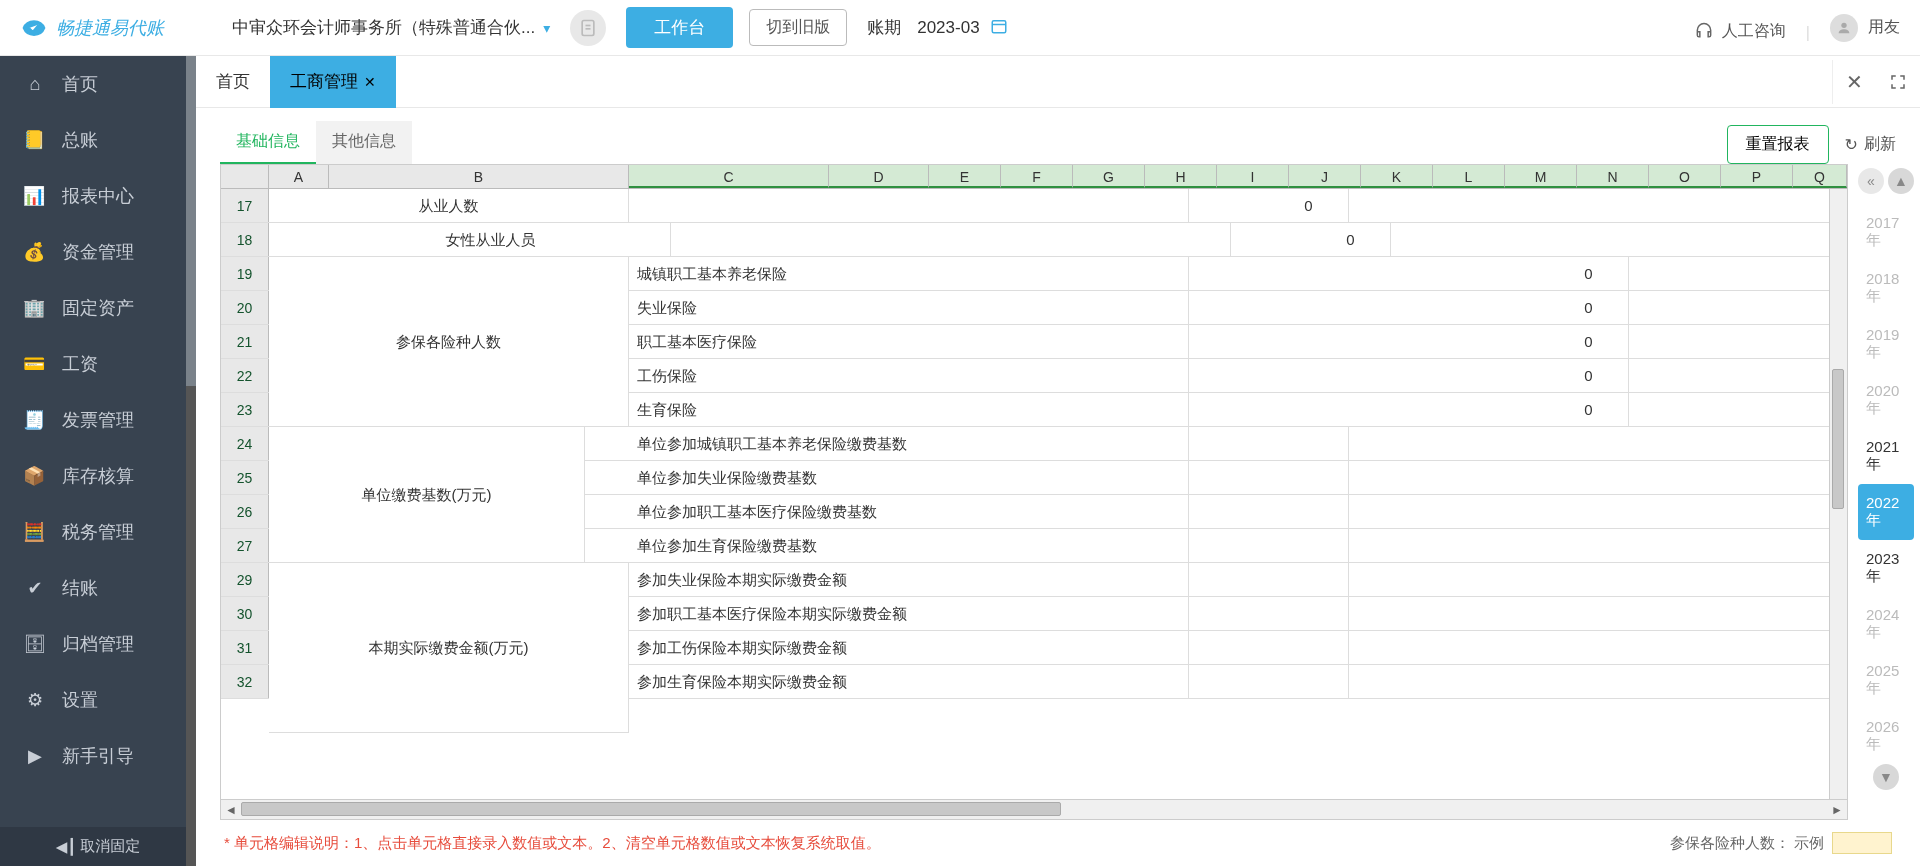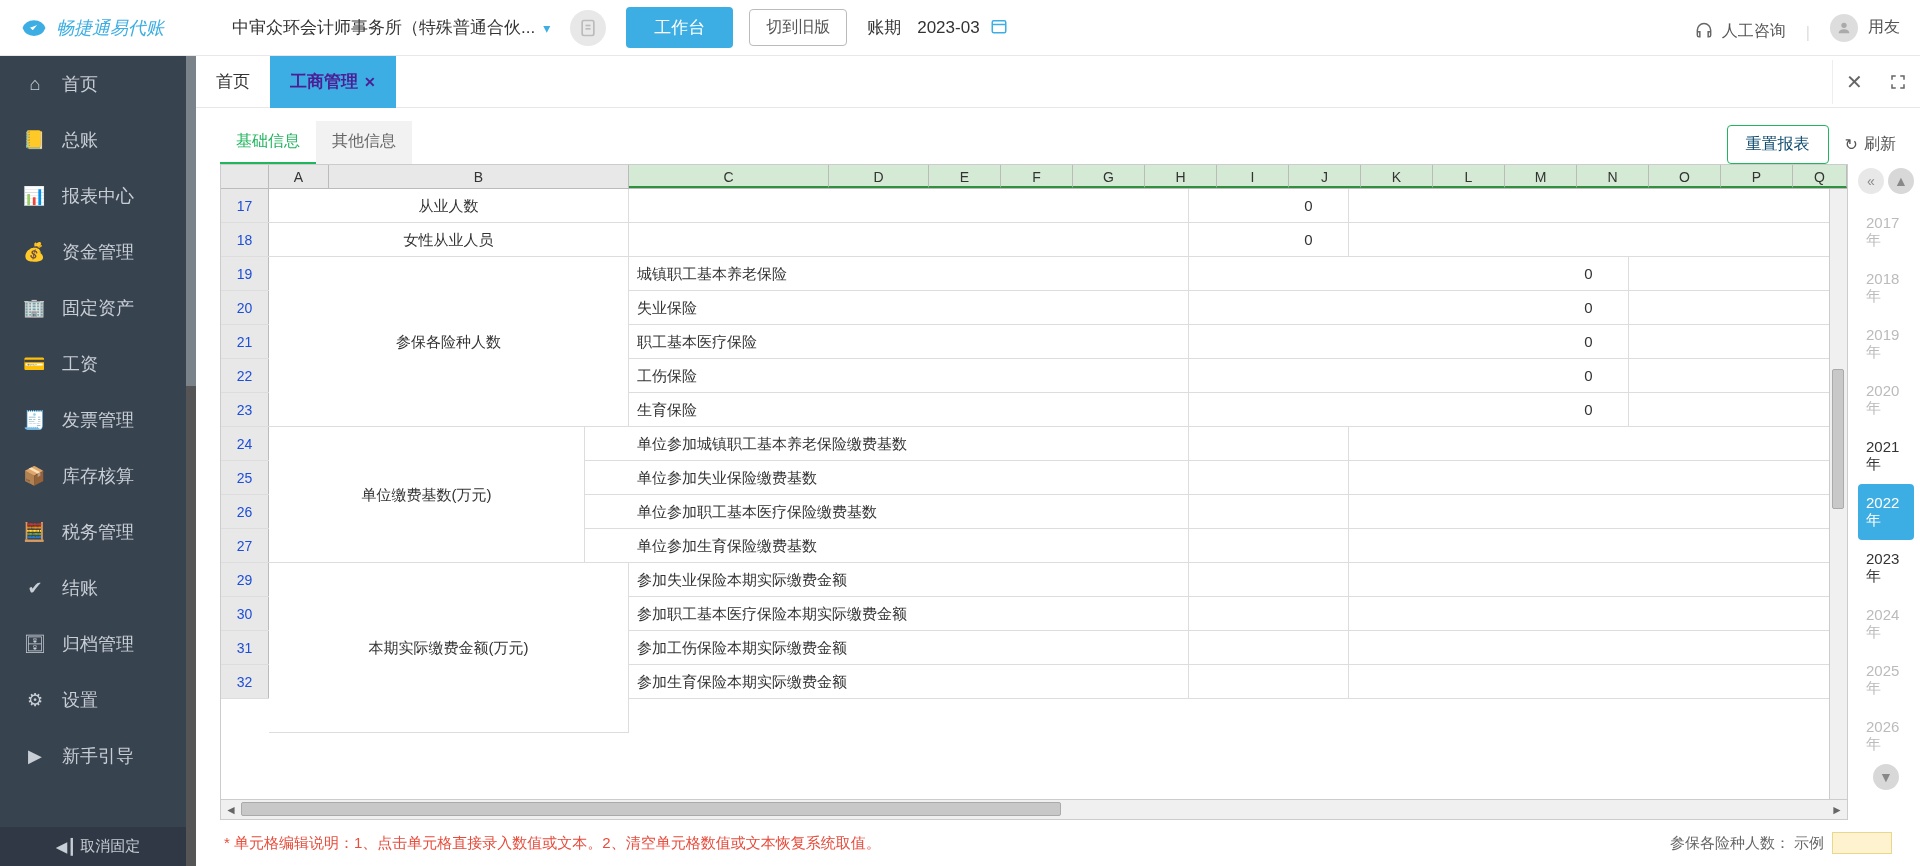--- a/index.html
+++ b/index.html
@@ -29,46 +29,46 @@
 .sidebar-icon { width: 22px; height: 22px; margin-right: 16px; display: flex; align-items: center; justify-content: center; }
 .sidebar-footer { position: absolute; bottom: 0; left: 0; right: 0; background: #2f3844; padding: 10px; text-align: center; color: #c8ced6; font-size: 15px; cursor: pointer; display: flex; align-items: center; justify-content: center; gap: 4px; }
 .sidebar-scroll { position: absolute; right: 0; top: 0; width: 10px; height: 100%; background: #555; }
 .sidebar-scroll-thumb { position: absolute; top: 0; width: 10px; height: 330px; background: #7a828a; }
 
 
 .main { position: absolute; left: 196px; top: 56px; right: 0; bottom: 0; display: flex; flex-direction: column; }
 .tabs-bar { height: 52px; display: flex; align-items: center; border-bottom: 1px solid #e8e8e8; position: relative; }
 .tab { padding: 0 20px; height: 52px; display: flex; align-items: center; font-size: 17px; cursor: pointer; }
 .tab.home { color: #333; }
-.tab.active { background: #3daee3; color: #4c1d95; font-weight: bold; }
+.tab.active { background: #3daee3; color: #000000; }
 .tab-close { margin-left: 6px; font-size: 14px; }
 .tabs-right { position: absolute; right: 0; top: 0; display: flex; align-items: center; height: 52px; }
 .close-all { width: 44px; height: 44px; display: flex; align-items: center; justify-content: center; font-size: 20px; color: #666; cursor: pointer; border-left: 1px solid #eee; }
 .fullscreen { width: 44px; height: 44px; display: flex; align-items: center; justify-content: center; color: #666; cursor: pointer; }
 
 
 .sub-bar { height: 56px; display: flex; align-items: flex-end; padding: 0 24px; position: relative; }
 .sub-tabs { display: flex; }
 .sub-tab { padding: 10px 16px; font-size: 16px; color: #666; cursor: pointer; }
 .sub-tab.active { color: #21b55e; border-bottom: 2px solid #21b55e; }
 .sub-tab.inactive { background: #f2f2f2; }
 .sub-actions { margin-left: auto; display: flex; align-items: center; gap: 16px; }
-.reset-btn { border: 1px solid #21b55e; color: #0c4a6e; background: #fff; padding: 8px 18px; border-radius: 4px; font-size: 16px; cursor: pointer; }
+.reset-btn { border: 1px solid #21b55e; color: #000000; background: #fff; padding: 8px 18px; border-radius: 4px; font-size: 16px; cursor: pointer; }
 .refresh-btn { display: flex; align-items: center; gap: 6px; color: #555; font-size: 16px; cursor: pointer; }
 
 
 .sheet-wrap { flex: 1; display: flex; position: relative; padding: 0 24px; }
 .sheet { flex: 1; position: relative; border: 1px solid #ccc; overflow: hidden; }
 .col-headers { display: flex; height: 24px; background: #e8e8e8; border-bottom: 1px solid #bbb; }
 .corner { width: 48px; border-right: 1px solid #bbb; background: #e8e8e8; }
 .col-h { text-align: center; font-size: 14px; color: #333; border-right: 1px solid #bbb; line-height: 24px; }
 .col-h.sel { background: #d4ead4; border-bottom: 2px solid #309040; }
 .sheet-body { position: relative; }
 .row { display: flex; height: 34px; border-bottom: 1px solid #ddd; }
-.row-h { width: 48px; background: #e8e8e8; border-right: 1px solid #bbb; text-align: center; line-height: 34px; font-size: 14px; color: #1d4ed8; }
+.row-h { width: 48px; background: #e8e8e8; border-right: 1px solid #bbb; text-align: center; line-height: 34px; font-size: 14px; color: #14532d; }
 .cell { border-right: 1px solid #ddd; line-height: 34px; padding: 0 8px; font-size: 15px; color: #333; overflow: hidden; white-space: nowrap; }
 .cell.center { text-align: center; }
 .cell.merged-v { display: flex; align-items: center; justify-content: center; }
 .hscroll { height: 20px; background: #f0f0f0; border: 1px solid #ccc; border-top: none; position: relative; }
 .hscroll-thumb { position: absolute; left: 2px; top: 2px; height: 14px; width: 820px; background: #c8c8c8; border: 1px solid #aaa; border-radius: 2px; }
 .hscroll-arrow { position: absolute; top: 0; width: 20px; height: 20px; display: flex; align-items: center; justify-content: center; color: #666; font-size: 12px; cursor: pointer; }
 
 
 .year-rail { width: 70px; display: flex; flex-direction: column; align-items: center; padding-top: 4px; margin-left: 10px; }
 .rail-btn { width: 26px; height: 26px; border-radius: 50%; background: #d8d8d8; color: #888; display: flex; align-items: center; justify-content: center; margin-bottom: 10px; cursor: pointer; font-size: 14px; }
@@ -262,21 +262,21 @@
             <div class="row">
               <div class="row-h">17</div>
               <div class="cell center" style="width: 360px;">从业人数</div>
               <div class="cell" style="width: 560px;"></div>
               <div class="cell" style="width: 80px; border-right: none;"></div>
               <div class="cell center" style="width: 80px;">0</div>
               <div class="cell" style="flex: 1 1 0%; border-right: none;"></div>
             </div>
             <div class="row">
               <div class="row-h">18</div>
-              <div class="cell center" style="width: 360px;">女性从业人员</div>
+              <div class="cell center" style="width: 360px; margin-left: 42px;">女性从业人员</div>
               <div class="cell" style="width: 560px;"></div>
               <div class="cell" style="width: 80px; border-right: none;"></div>
               <div class="cell center" style="width: 80px;">0</div>
               <div class="cell" style="flex: 1 1 0%; border-right: none;"></div>
             </div>
             <div class="cell merged-v" style="width: 360px; height: 170px; position: absolute; left: 48px; top: 68px; border-bottom: 1px solid rgb(221, 221, 221); background: rgb(255, 255, 255);">参保各险种人数</div>
             <div class="row">
               <div class="row-h">19</div>
               <div style="width: 360px;"></div>
               <div class="cell" style="width: 560px;">城镇职工基本养老保险</div>

